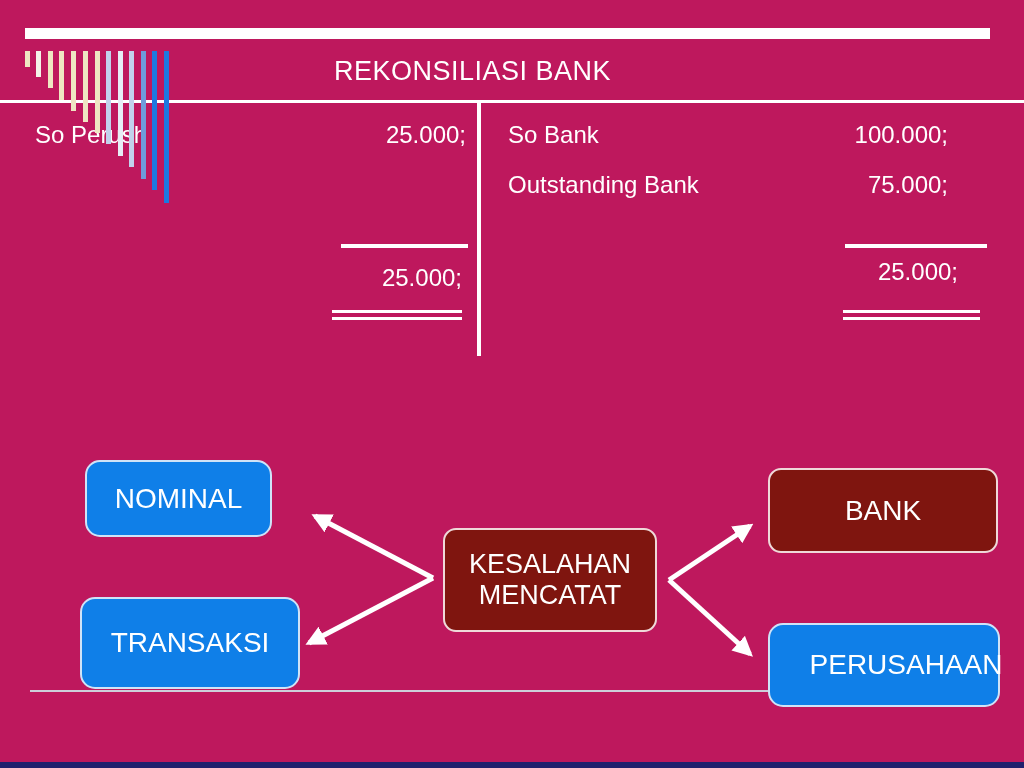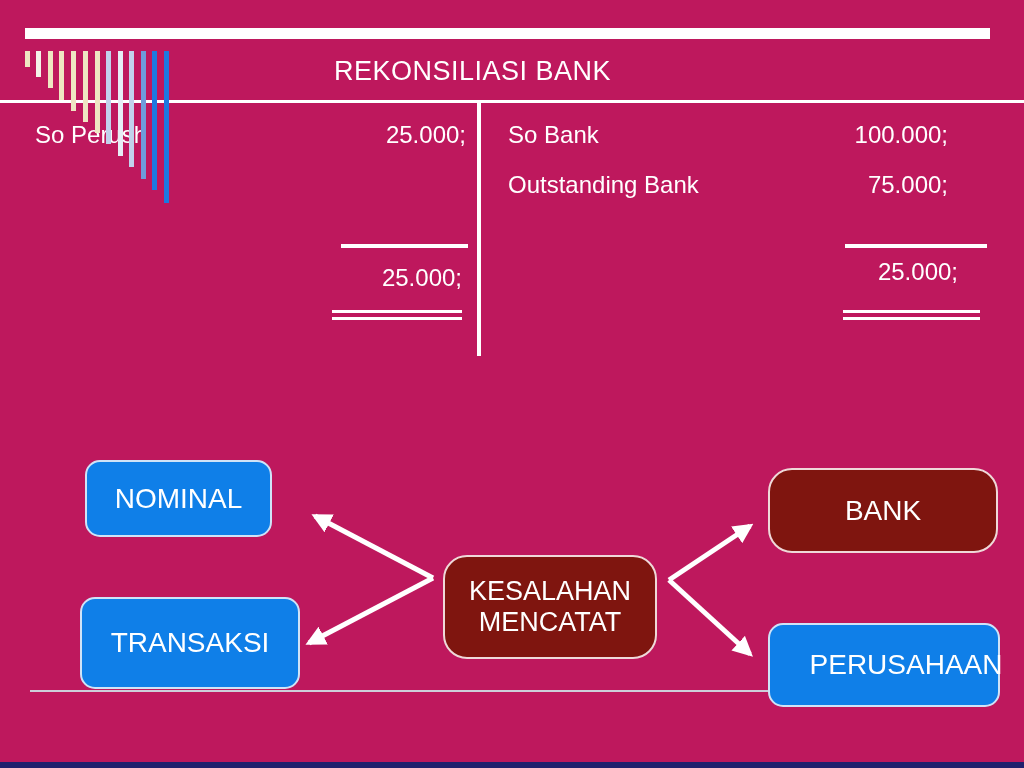--- a/index.html
+++ b/index.html
@@ -36,24 +36,24 @@
   .ld1{left:332px;top:310px;width:130px;}
   .ld2{left:332px;top:317px;width:130px;}
   .rd1{left:843px;top:310px;width:137px;}
   .rd2{left:843px;top:317px;width:137px;}
   
   .node{
     position:absolute;display:flex;align-items:center;justify-content:center;
     font-size:28px;text-align:center;box-sizing:border-box;z-index:2;
   }
   .blue{background:#0f7fe8;border:2px solid #cfe3f7;border-radius:15px;}
-  .maroon{background:#7f150f;border:2px solid #efd9d9;border-radius:24px;}
+  .maroon{background:#7f150f;border:2px solid #efd9d9;border-radius:13px;}
   .n-nominal{left:85px;top:460px;width:187px;height:77px;}
   .n-transaksi{left:80px;top:597px;width:220px;height:92px;}
-  .n-center{left:443px;top:555px;width:214px;height:104px;line-height:31px;font-size:27px;}
+  .n-center{left:443px;top:528px;width:214px;height:104px;line-height:31px;font-size:27px;}
   .n-bank{left:768px;top:468px;width:230px;height:85px;}
   .n-perusahaan{left:768px;top:623px;width:232px;height:84px;padding-left:44px;}
   .arrows{position:absolute;left:0;top:0;width:1024px;height:768px;z-index:1;}
   
   .footer-line{position:absolute;left:30px;top:690px;width:750px;height:2px;background:#cdcdd9;}
   .bottom-strip{position:absolute;left:0;bottom:0;width:1024px;height:6px;background:#20206d;}
 </style>
 </head>
 <body>
 

